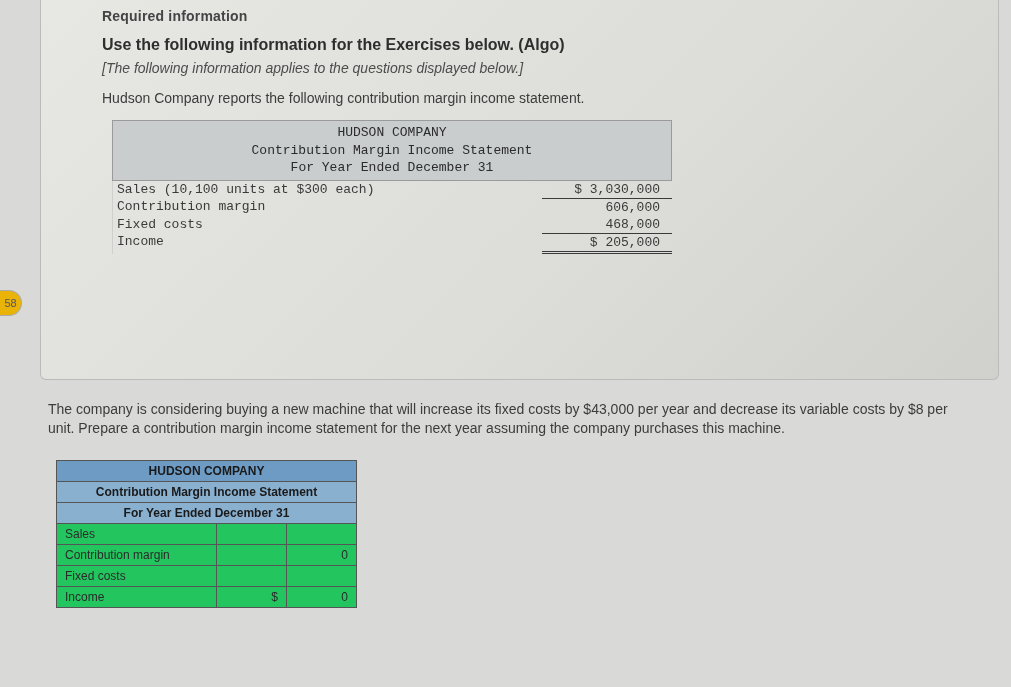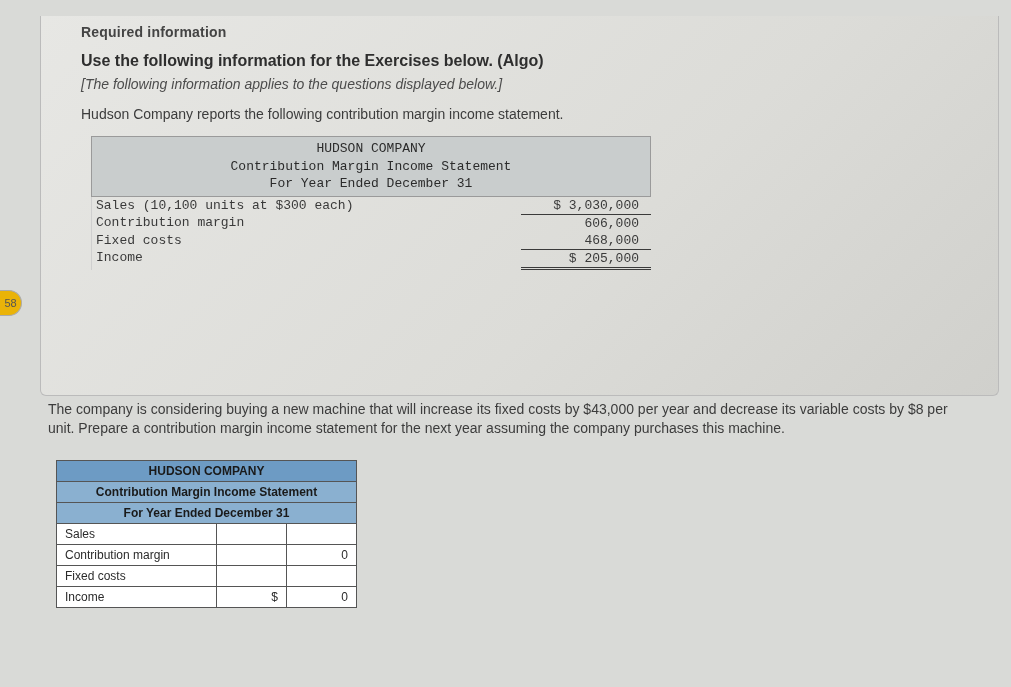--- a/index.html
+++ b/index.html
@@ -26,27 +26,27 @@
     border-radius: 0 13px 13px 0;
     font-size: 11px;
     display: flex;
     align-items: center;
     justify-content: center;
     color: #555;
   }
   .card {
     position: absolute;
     left: 40px;
-    top: 16px;
+    top: 0;
     right: 12px;
     background: linear-gradient(135deg,#e7e7e4 0%,#dcdcd8 60%,#d0d0cc 100%);
     border: 1px solid #bbb;
     border-top: none;
     border-radius: 0 0 6px 6px;
-    padding: 8px 30px 22px 40px;
+    padding: 8px 30px 22px 61px;
     min-height: 380px;
   }
   .req-label {
     font-size: 14px;
     font-weight: 700;
     color: #444;
     letter-spacing: .2px;
   }
   .instr-bold {
     font-size: 16px;
@@ -122,21 +122,21 @@
     padding: 3px 8px;
   }
   .ans-table thead td {
     background: #6d9bc4;
     text-align: center;
     font-weight: 700;
     color: #1a1a1a;
   }
   .ans-table thead tr:nth-child(2) td,
   .ans-table thead tr:nth-child(3) td { background: #8ab0d0; font-weight:700;}
-  .ans-table tbody td { background: #ffffff; }
+  .ans-table tbody td { background: #22c55e; }
   .ans-table .lbl { width: 160px; }
   .ans-table .v1 { width: 70px; text-align:right; }
   .ans-table .v2 { width: 70px; text-align:right; }
 </style>
 </head>
 <body>
 
 <div class="page-badge">58</div>
 
 <div class="card">

